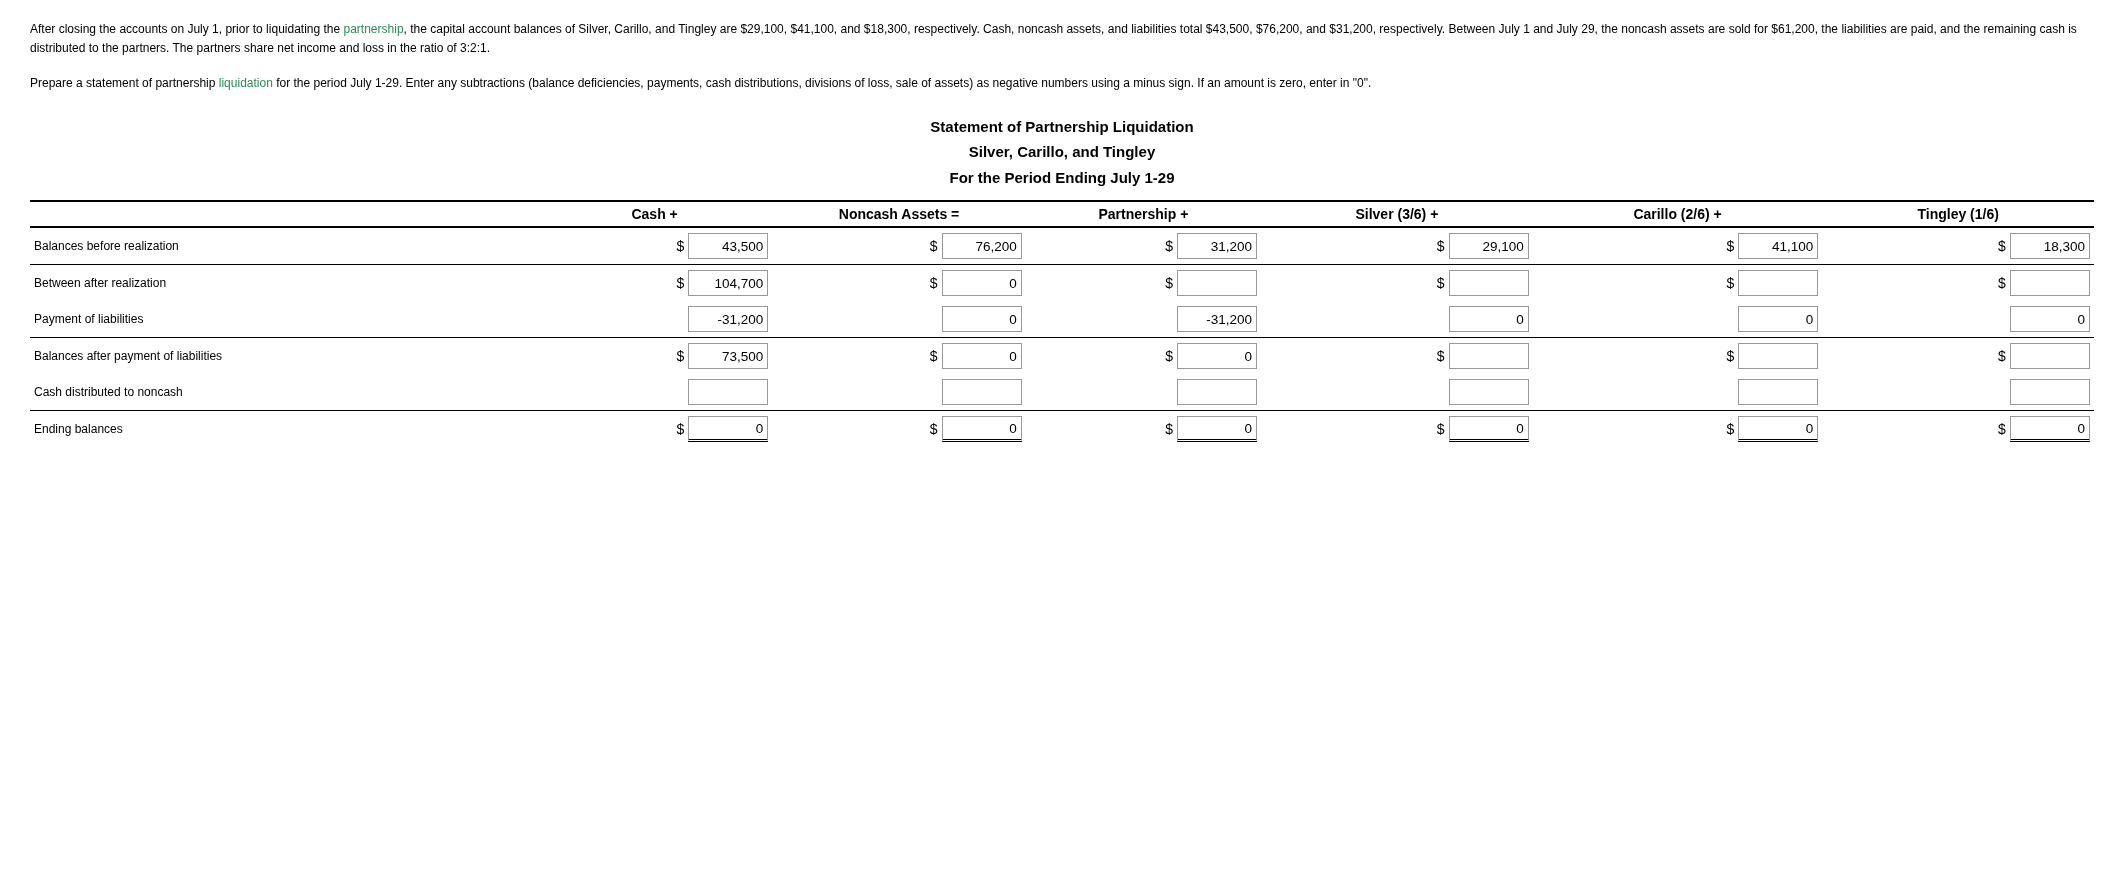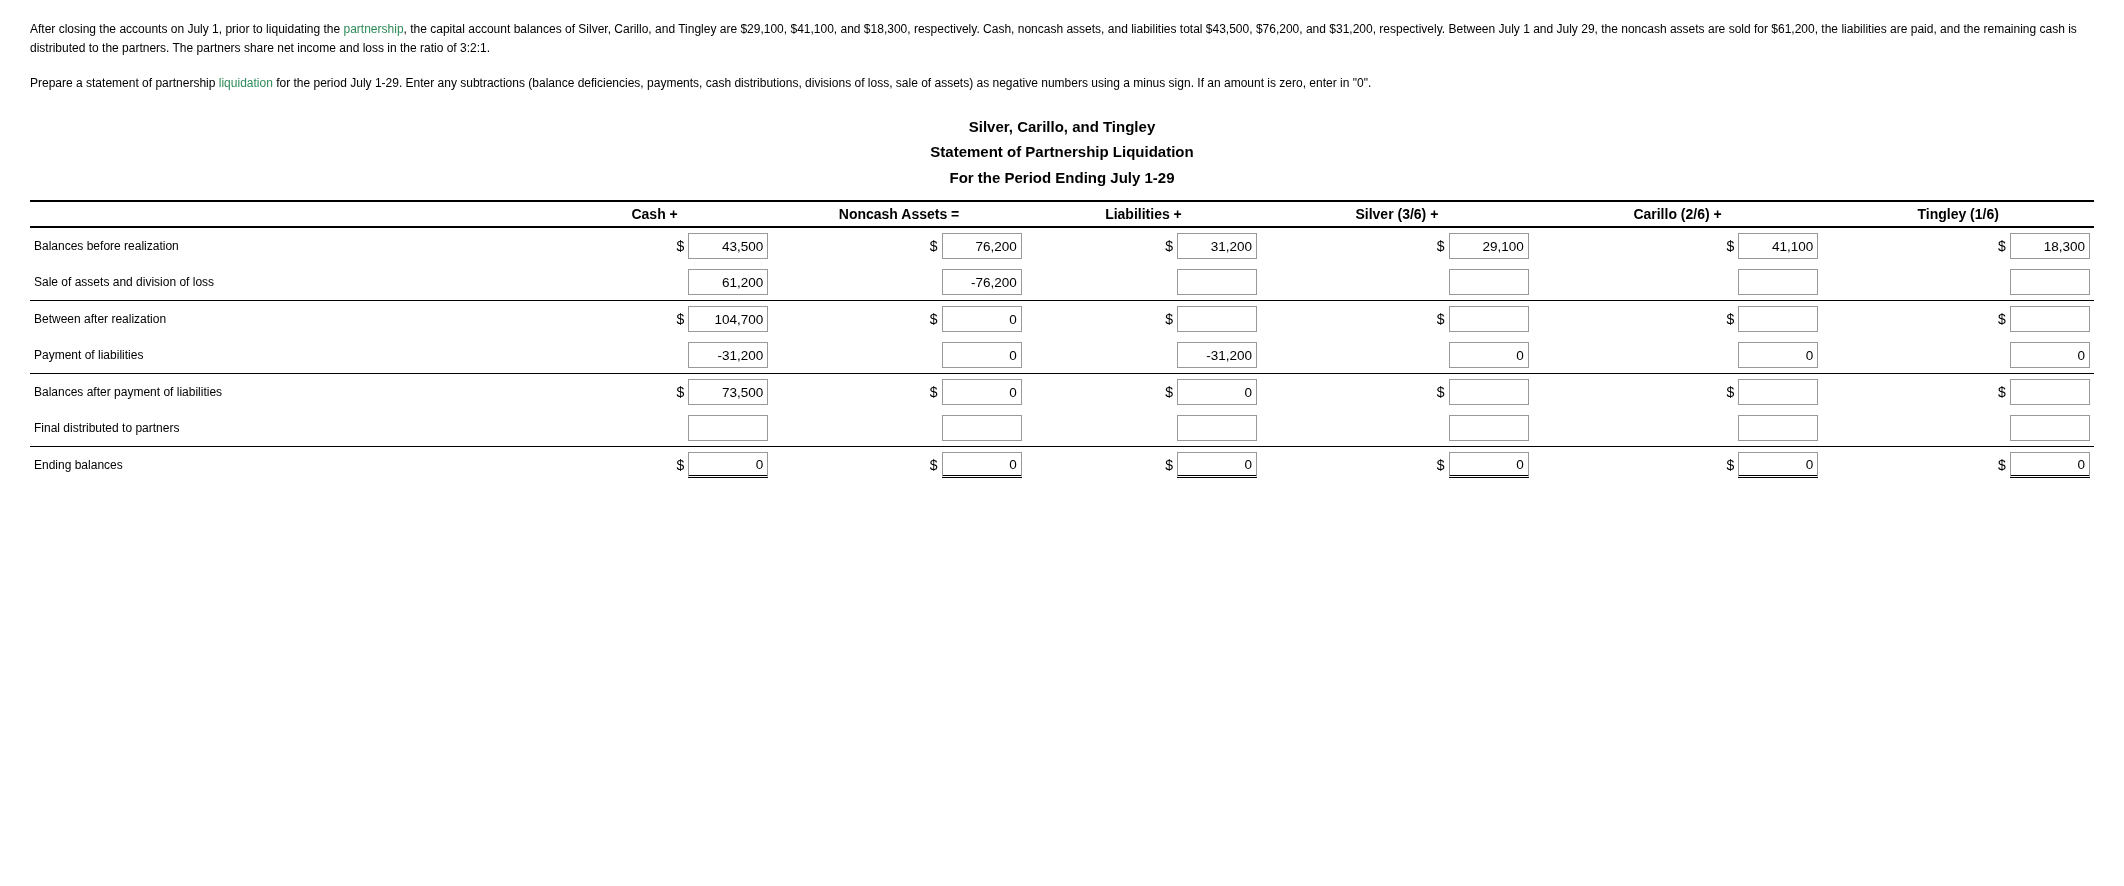--- a/index.html
+++ b/index.html
@@ -106,33 +106,33 @@
 
 <div class="intro-text">
   After closing the accounts on July 1, prior to liquidating the <span class="highlight-green">partnership</span>, the capital account balances of Silver, Carillo, and Tingley are $29,100, $41,100, and $18,300, respectively. Cash, noncash assets, and liabilities total $43,500, $76,200, and $31,200, respectively. Between July 1 and July 29, the noncash assets are sold for $61,200, the liabilities are paid, and the remaining cash is distributed to the partners. The partners share net income and loss in the ratio of 3:2:1.
 </div>
 
 <div class="intro-text">
   Prepare a statement of partnership <span class="highlight-green">liquidation</span> for the period July 1-29. Enter any subtractions (balance deficiencies, payments, cash distributions, divisions of loss, sale of assets) as negative numbers using a minus sign. If an amount is zero, enter in "0".
 </div>
 
 <div class="section-title">
+  <span class="title-line">Statement of Partnership Liquidation</span>
   <span class="title-line">Silver, Carillo, and Tingley</span>
-  <span class="title-line">Statement of Partnership Liquidation</span>
   <span class="title-line">For the Period Ending July 1-29</span>
 </div>
 
 <div class="table-wrapper">
   <table>
     <thead>
       <tr>
         <th class="left-header" style="border-top:2.5px solid #000;"></th>
         <th class="col-cash header-top-border">Cash +</th>
         <th class="col-noncash header-top-border">Noncash Assets =</th>
-        <th class="col-liab header-top-border">Liabilities +</th>
+        <th class="col-liab header-top-border">Partnership +</th>
         <th class="col-silver header-top-border">Silver (3/6) +</th>
         <th class="col-carillo header-top-border">Carillo (2/6) +</th>
         <th class="col-tingley header-top-border">Tingley (1/6)</th>
       </tr>
     </thead>
     <tbody>
 
       <tr class="balances-before">
         <td class="row-label">Balances before realization</td>
         <td class="col-cash">
@@ -166,53 +166,20 @@
           </div>
         </td>
         <td class="col-tingley">
           <div class="cell-group">
             <span class="dollar-sign prefix-dollar">$</span>
             <input type="text" value="18,300" style="">
           </div>
         </td>
       </tr>
 
-      <tr>
-        <td class="row-label">Sale of assets and division of loss</td>
-        <td class="col-cash">
-          <div class="cell-group">
-            <input type="text" value="61,200" style="">
-          </div>
-        </td>
-        <td class="col-noncash">
-          <div class="cell-group">
-            <input type="text" value="-76,200" style="">
-          </div>
-        </td>
-        <td class="col-liab">
-          <div class="cell-group">
-            <input type="text" value="" style="">
-          </div>
-        </td>
-        <td class="col-silver">
-          <div class="cell-group">
-            <input type="text" value="" style="">
-          </div>
-        </td>
-        <td class="col-carillo">
-          <div class="cell-group">
-            <input type="text" value="" style="">
-          </div>
-        </td>
-        <td class="col-tingley">
-          <div class="cell-group">
-            <input type="text" value="" style="">
-          </div>
-        </td>
-      </tr>
 
       <tr class="balances-after-real">
         <td class="row-label">Between after realization</td>
         <td class="col-cash">
           <div class="cell-group">
             <span class="dollar-sign prefix-dollar">$</span>
             <input type="text" value="104,700" style="">
           </div>
         </td>
         <td class="col-noncash">
@@ -315,21 +282,21 @@
         </td>
         <td class="col-tingley">
           <div class="cell-group">
             <span class="dollar-sign prefix-dollar">$</span>
             <input type="text" value="" style="">
           </div>
         </td>
       </tr>
 
       <tr>
-        <td class="row-label">Final distributed to partners</td>
+        <td class="row-label">Cash distributed to noncash</td>
         <td class="col-cash">
           <div class="cell-group">
             <input type="text" value="" style="">
           </div>
         </td>
         <td class="col-noncash">
           <div class="cell-group">
             <input type="text" value="" style="">
           </div>
         </td>

